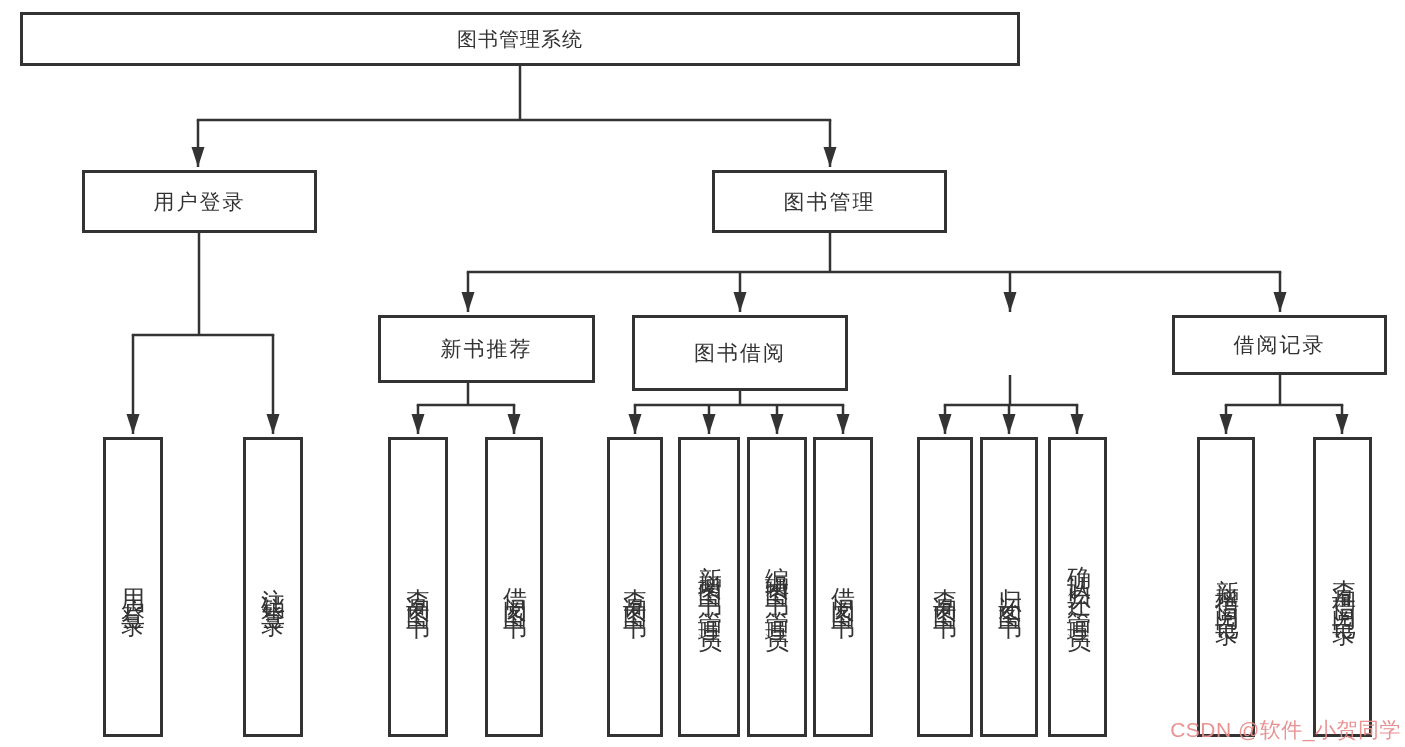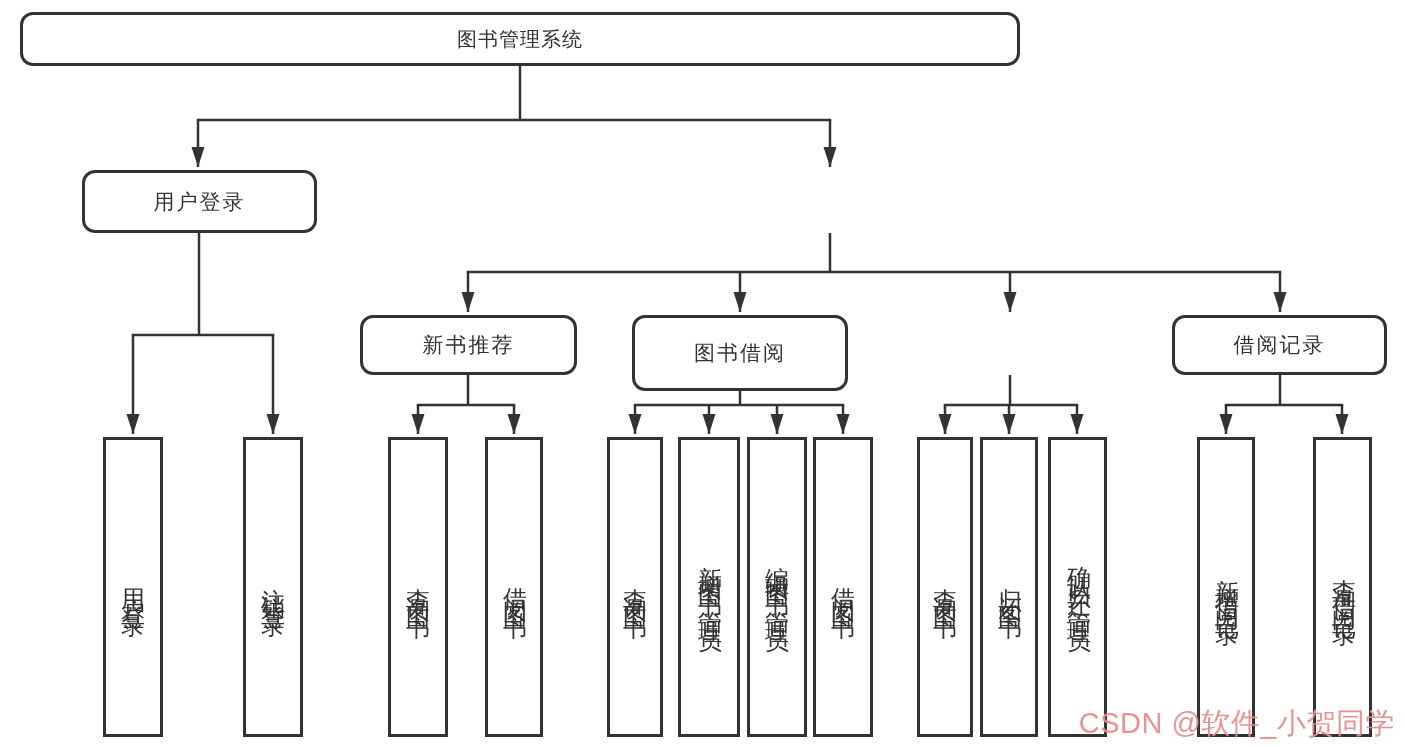--- a/index.html
+++ b/index.html
@@ -24,36 +24,35 @@
     background: #ffffff;
     color: #333333;
   }
   .hbox {
     display: flex;
     align-items: center;
     justify-content: center;
     font-size: 21px;
     letter-spacing: 2px;
     white-space: nowrap;
-    border-radius: 13px;
   }
   .root { font-size: 20px; letter-spacing: 1px; }
   .vbox {
     writing-mode: vertical-rl;
     text-align: center;       
     font-size: 24px;
     letter-spacing: 9px;
     line-height: 54px;        
   }
   .vbox-narrow { line-height: 50px; }
   .watermark {
     position: absolute;
-    right: 10px;
+    right: 4px;
     bottom: 3px;
-    font-size: 29px;
+    font-size: 21px;
     letter-spacing: 0.5px;
     color: rgba(232, 140, 140, 0.95);
     white-space: nowrap;
     z-index: 5;
   }
 </style>
 </head>
 <body>
 
 <div class="canvas">
@@ -104,22 +103,23 @@
       <line x1="1280" y1="375" x2="1280" y2="405"></line>
       <line x1="1224.75" y1="405" x2="1343.25" y2="405"></line>
       <line x1="1226" y1="405" x2="1226" y2="434" marker-end="url(#arrow)"></line>
       <line x1="1342" y1="405" x2="1342" y2="434" marker-end="url(#arrow)"></line>
     </g>
   </svg>
 
   <div class="box hbox root" style="left:20px;top:12px;width:1000px;height:54px">图书管理系统</div>
 
   <div class="box hbox" style="left:82px;top:170px;width:235px;height:63px">用户登录</div>
+  <div class="box hbox" style="left:712px;top:170px;width:235px;height:63px">图书管理</div>
 
-  <div class="box hbox" style="left:360px;top:315px;width:217px;height:60px">新书推荐</div>
+  <div class="box hbox" style="left:378px;top:315px;width:217px;height:68px">新书推荐</div>
   <div class="box hbox" style="left:632px;top:315px;width:216px;height:76px">图书借阅</div>
   <div class="box hbox" style="left:1172px;top:315px;width:215px;height:60px">借阅记录</div>
 
   <div class="box vbox" style="left:103px;top:437px;width:60px;height:300px">用户登录</div>
   <div class="box vbox" style="left:243px;top:437px;width:60px;height:300px">注销登录</div>
 
   <div class="box vbox" style="left:388px;top:437px;width:60px;height:300px">查询图书</div>
   <div class="box vbox vbox-narrow" style="left:485px;top:437px;width:58px;height:300px">借阅图书</div>
 
   <div class="box vbox vbox-narrow" style="left:607px;top:437px;width:56px;height:300px">查询图书</div>

